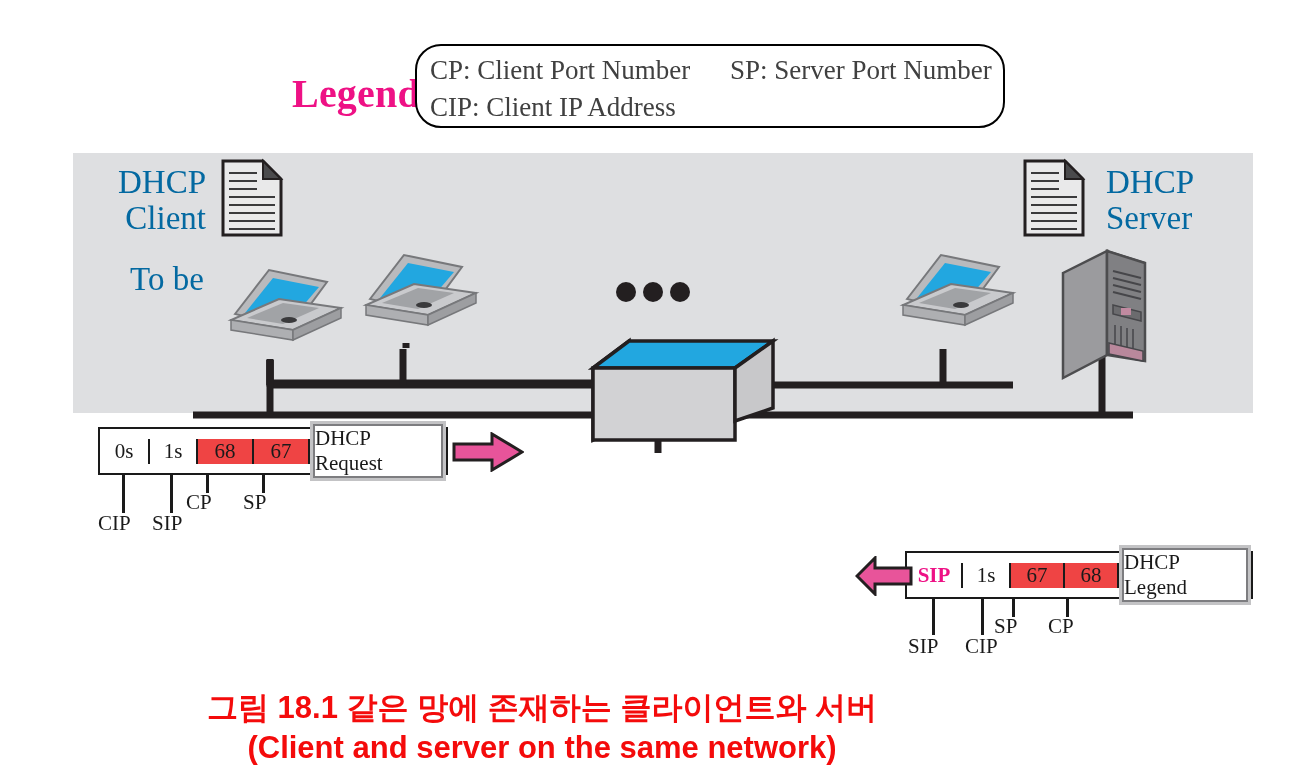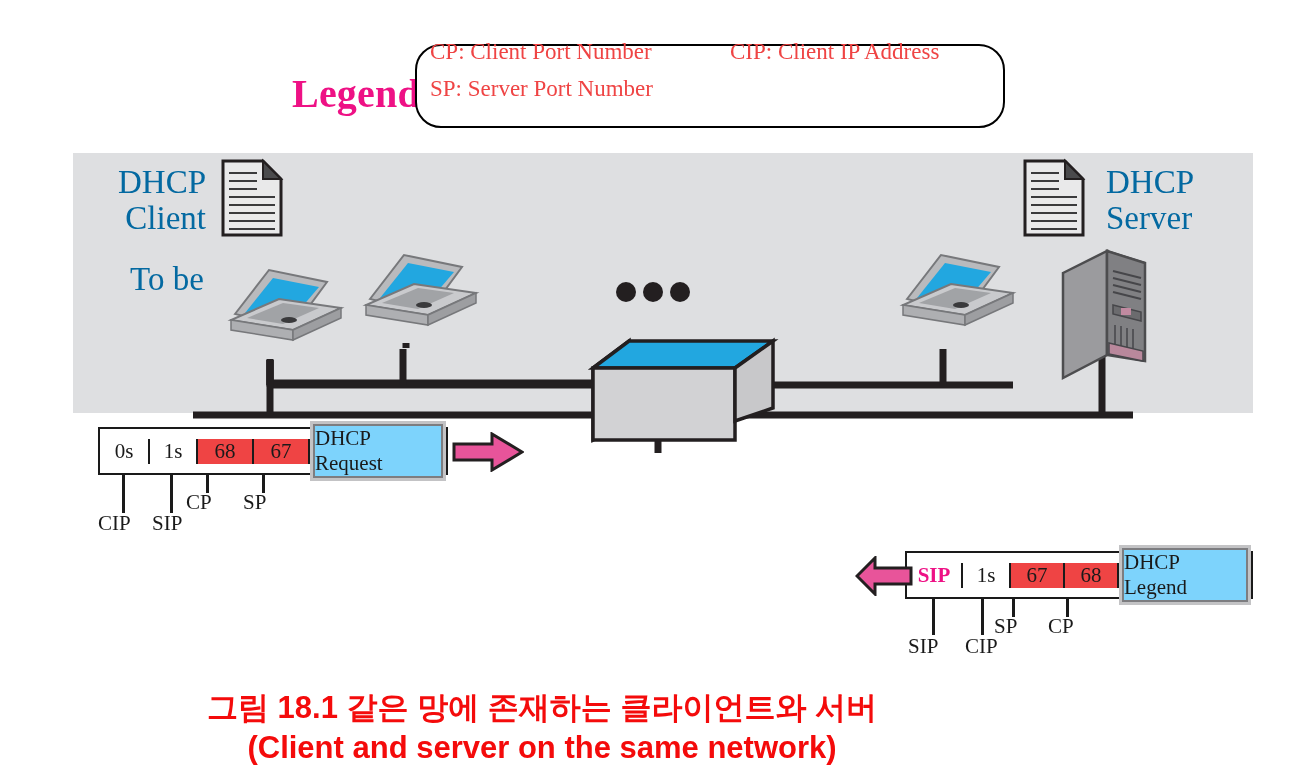--- a/index.html
+++ b/index.html
@@ -28,28 +28,28 @@
   #legend-box {
     left: 415px; top: 44px;
     width: 590px; height: 84px;
     border: 2.5px solid #000;
     border-radius: 26px;
     background: #fff;
     box-sizing: border-box;
   }
   #legend-grid {
     position: absolute;
-    left: 430px; top: 33px;
+    left: 430px; top: 52px;
     width: 565px; height: 74px;
     display: grid;
     grid-template-columns: 300px 265px;
     grid-template-rows: 1fr 1fr;
     align-items: center;
-    font-size: 23px;
-    color: #ef4444;
+    font-size: 27px;
+    color: #404040;
   }
   #legend-grid > div { line-height: 1; white-space: nowrap; }
 
   
   #network-panel {
     left: 73px; top: 153px;
     width: 1180px; height: 260px;
     background: #dedfe1;
   }
 
@@ -104,21 +104,21 @@
   .pk-cell.magenta { color: #ee1185; font-weight: bold; }
   .pk-payload {
     flex: 1;
     background: #c3c3c5;
     box-sizing: border-box;
     padding: 3px;
     display: flex;
   }
   .pk-payload-inner {
     flex: 1;
-    background: #7dd3fc;
+    background: #ffffff;
     border: 2px solid #7d7d80;
     display: flex;
     align-items: center;
     justify-content: center;
     font-size: 21px;
     color: #1a1a1a;
   }
 
   
   .leader {
@@ -151,22 +151,22 @@
 </style>
 </head>
 <body>
 
 <div class="abs" id="legend-label">Legend</div>
 
 <div class="abs" id="legend-box"></div>
 
 <div id="legend-grid">
   <div>CP: Client Port Number</div>
+  <div>SP: Server Port Number</div>
   <div>CIP: Client IP Address</div>
-  <div>SP: Server Port Number</div>
 </div>
 
 <div class="abs" id="network-panel"></div>
 
 <svg class="abs" style="left:73px; top:153px;" width="1180" height="300" viewBox="0 0 1180 300">
 
   <g stroke="#231f20" stroke-width="7" fill="none" stroke-linecap="butt">
 
     <path d="M 197 207 L 197 230 L 520 230"></path>
 

